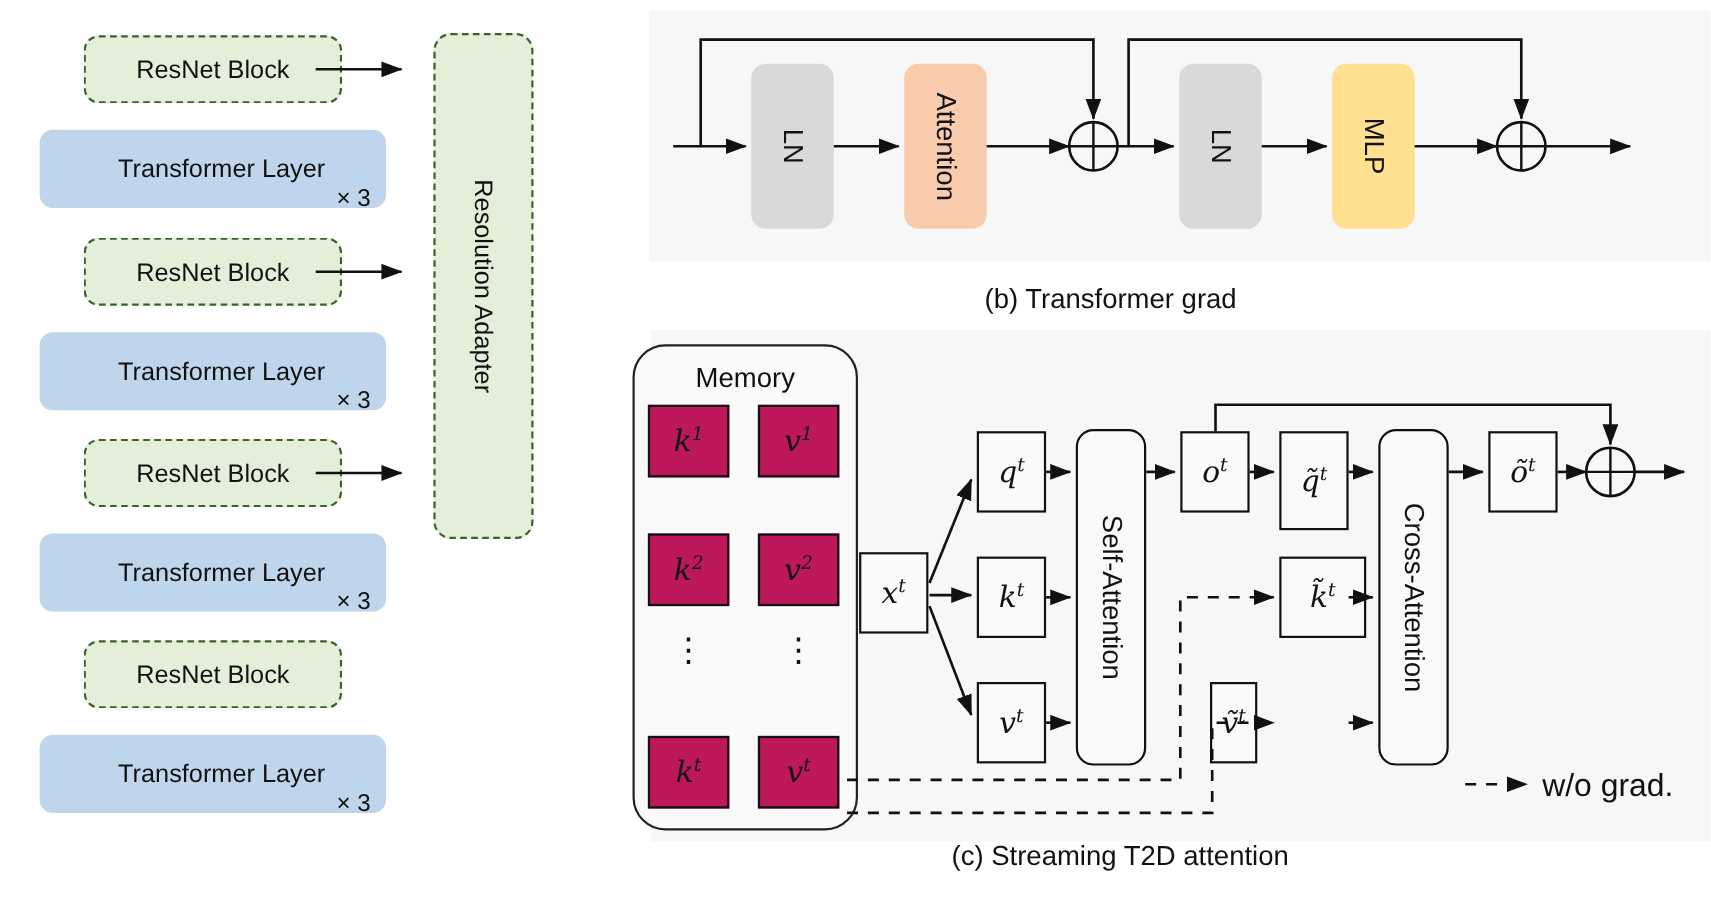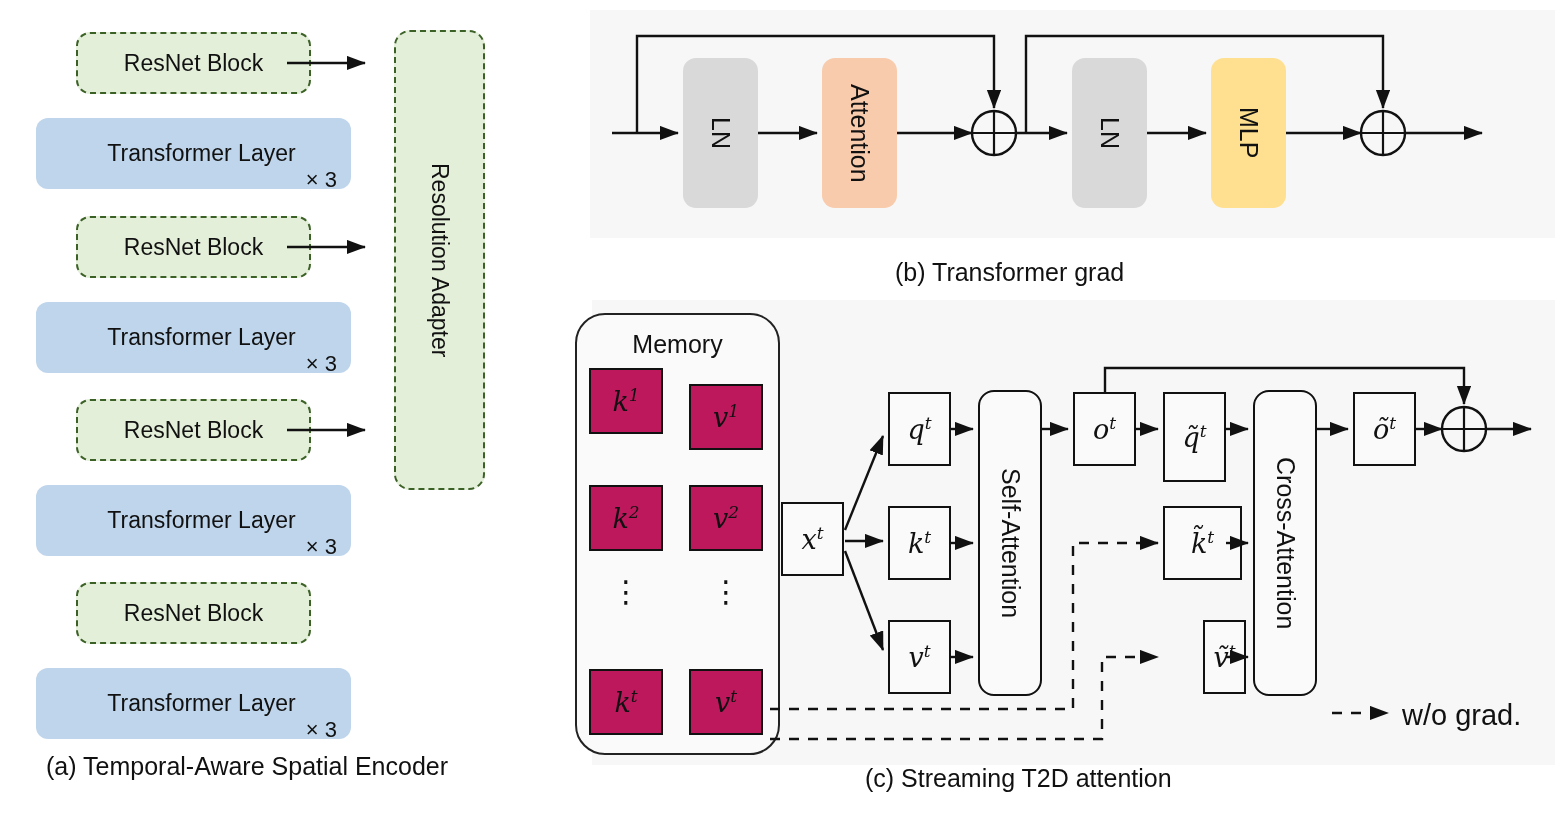--- a/index.html
+++ b/index.html
@@ -94,21 +94,20 @@
   </div>
   <div class="blk tlayer" style="top:668px">
     <span>Transformer Layer</span>
     <span class="x3">× 3</span>
   </div>
 
   <div id="res-adapter">
     <span>Resolution Adapter</span>
   </div>
 
-  <div class="caption" style="left:22px;top:752px">(a) Temporal-Aware Spatial Encoder</div>
 </div>
 
 <div class="abs" id="panel-b-bg"></div>
 
 <div class="bblock ln" style="left:683px;top:58px;width:75px;height:150px">
   <span>LN</span>
 </div>
 <div class="bblock attn" style="left:822px;top:58px;width:75px;height:150px">
   <span>Attention</span>
 </div>
@@ -121,21 +120,21 @@
 
 <div class="caption" style="left:895px;top:258px">(b) Transformer grad</div>
 
 <div class="abs" id="panel-c-bg"></div>
 <div id="memory-box"></div>
 <div id="memory-title">Memory</div>
 
 <div class="mcell" style="left:589px;top:368px">
   <span class="mth"><i>k</i><sup>1</sup></span>
 </div>
-<div class="mcell" style="left:689px;top:384px">
+<div class="mcell" style="left:689px;top:368px">
   <span class="mth"><i>v</i><sup>1</sup></span>
 </div>
 
 <div class="mcell" style="left:589px;top:485px">
   <span class="mth"><i>k</i><sup>2</sup></span>
 </div>
 <div class="mcell" style="left:689px;top:485px">
   <span class="mth"><i>v</i><sup>2</sup></span>
 </div>
 
@@ -170,21 +169,21 @@
 <div class="sqbox" style="left:1073px;top:392px;width:63px;height:74px">
   <span class="mth"><i>o</i><sup>t</sup></span>
 </div>
 
 <div class="sqbox" style="left:1163px;top:392px;width:63px;height:90px">
   <span class="mth"><i>q̃</i><sup>t</sup></span>
 </div>
 <div class="sqbox" style="left:1163px;top:506px;width:79px;height:74px">
   <span class="mth"><i>k̃</i><sup>t</sup></span>
 </div>
-<div class="sqbox" style="left:1203px;top:620px;width:43px;height:74px">
+<div class="sqbox" style="left:1100px;top:620px;width:43px;height:74px">
   <span class="mth"><i>ṽ</i><sup>t</sup></span>
 </div>
 
 <div class="attnbox" style="left:1253px;top:390px;width:64px;height:306px">
   <span>Cross-Attention</span>
 </div>
 
 <div class="sqbox" style="left:1353px;top:392px;width:63px;height:74px">
   <span class="mth"><i>õ</i><sup>t</sup></span>
 </div>

